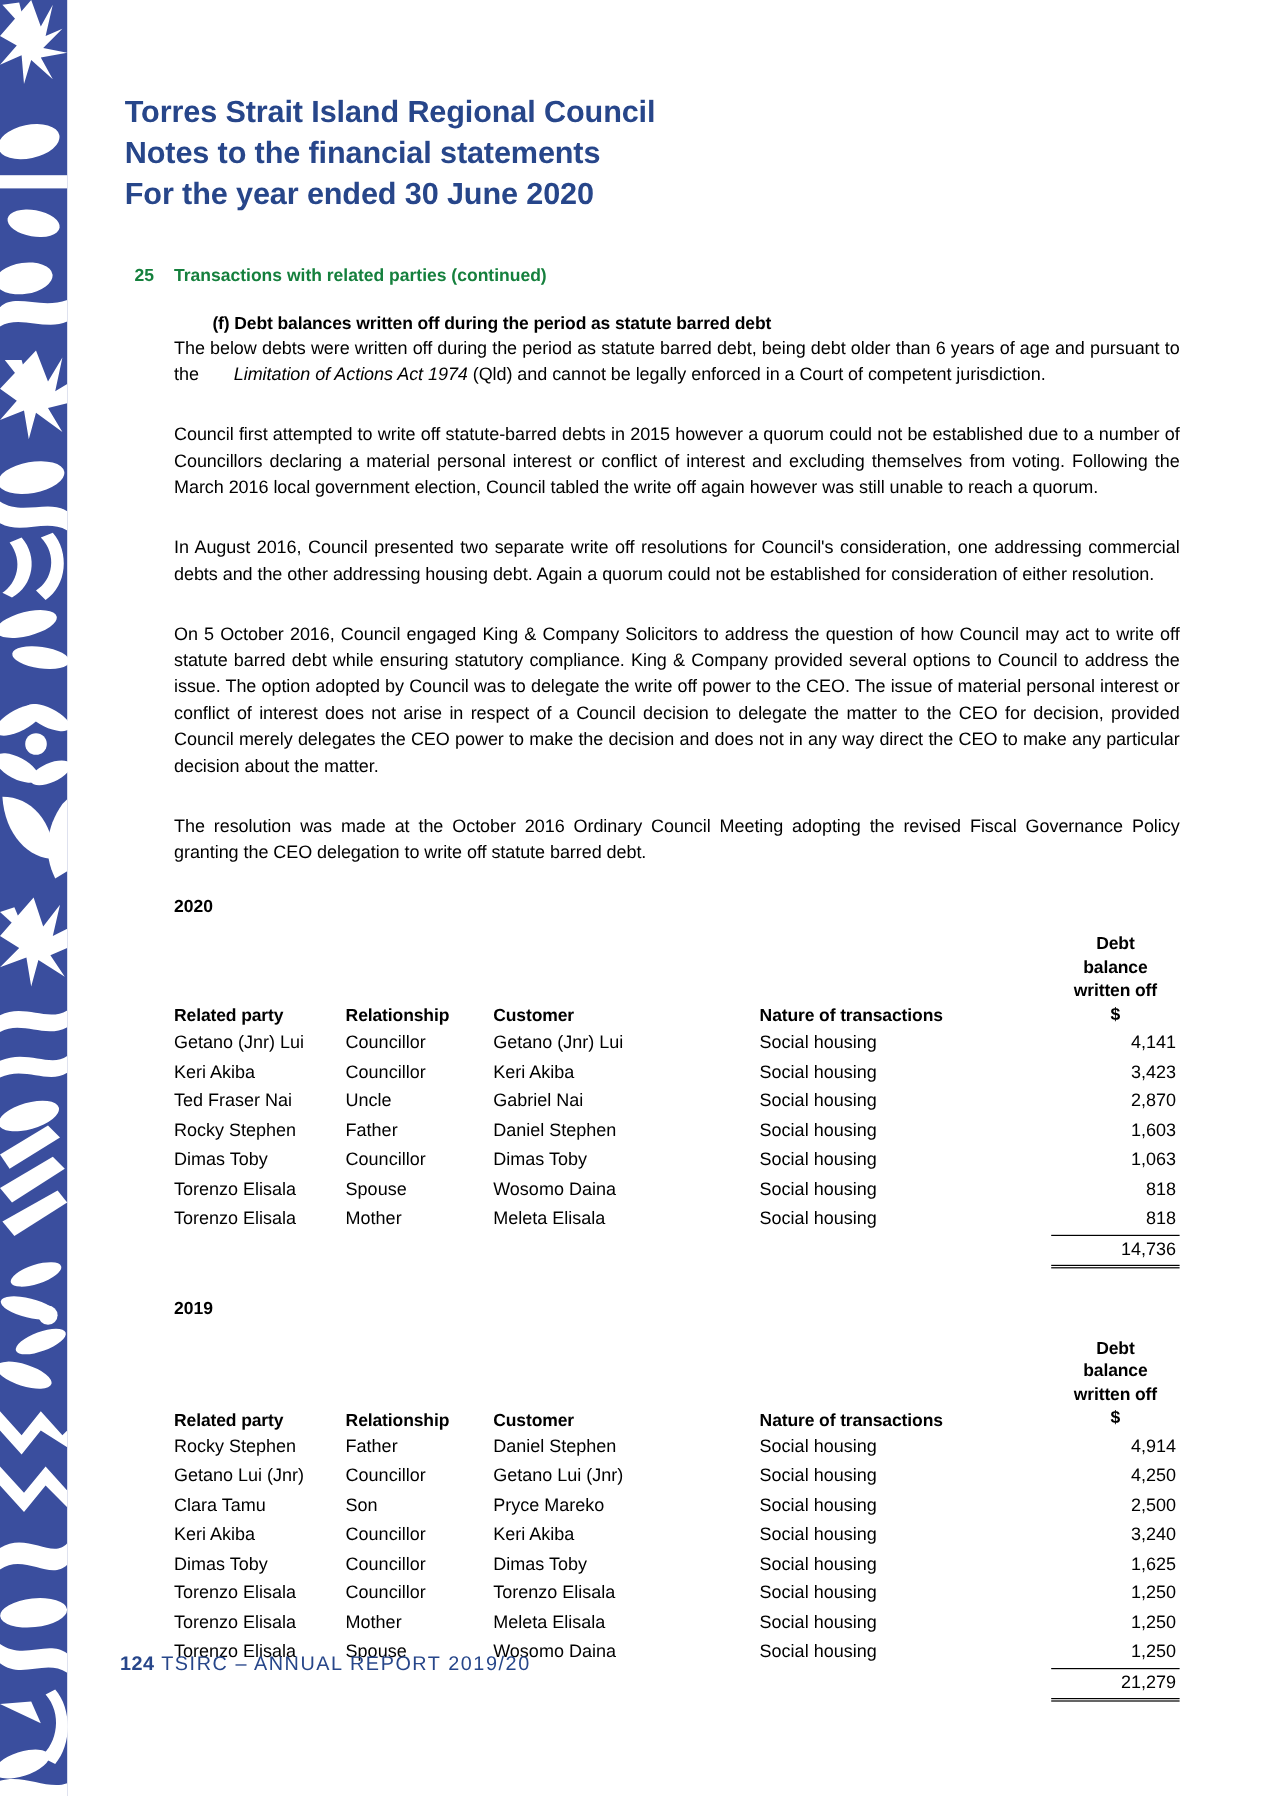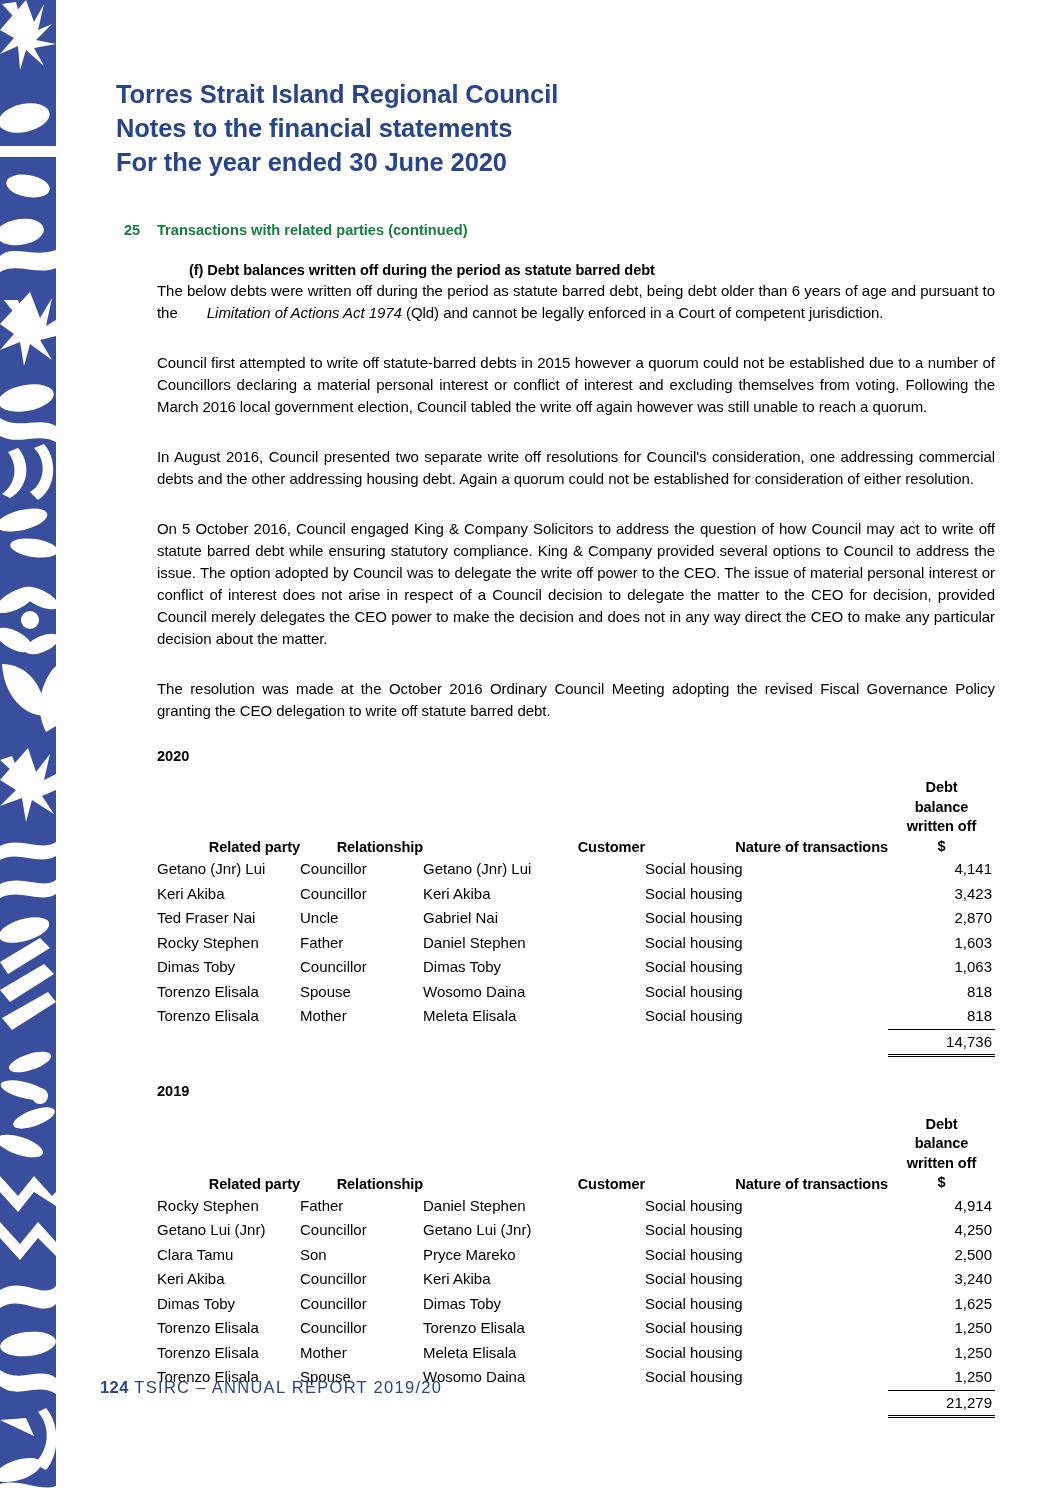--- a/index.html
+++ b/index.html
@@ -27,21 +27,21 @@
     top: 0;
     width: 62px;
     height: 1497px;
     overflow: hidden;
   }
   .deco-border svg { display: block; }
 
   
   .content {
     position: absolute;
-    left: 116px;
+    left: 104px;
     top: 0;
     width: 880px;
   }
 
   
   .page-heading {
     margin-top: 78px;
     color: #27468a;
     font-size: 25.5px;
     font-weight: bold;
@@ -110,21 +110,21 @@
   table.wo-table.second { margin-top: 16px; }
 
   col.c-party   { width: 143px; }
   col.c-rel     { width: 123px; }
   col.c-cust    { width: 222px; }
   col.c-nat     { width: 243px; }
   col.c-amt     { width: 107px; }
 
   table.wo-table th {
     font-weight: bold;
-    text-align: right;
+    text-align: left;
     vertical-align: bottom;
     padding: 0 0 2px 0;
     font-size: 14.6px;
     letter-spacing: -0.1px;
   }
   table.wo-table th.amt-head {
     text-align: center;
     line-height: 1.33;
     padding-bottom: 1px;
   }

